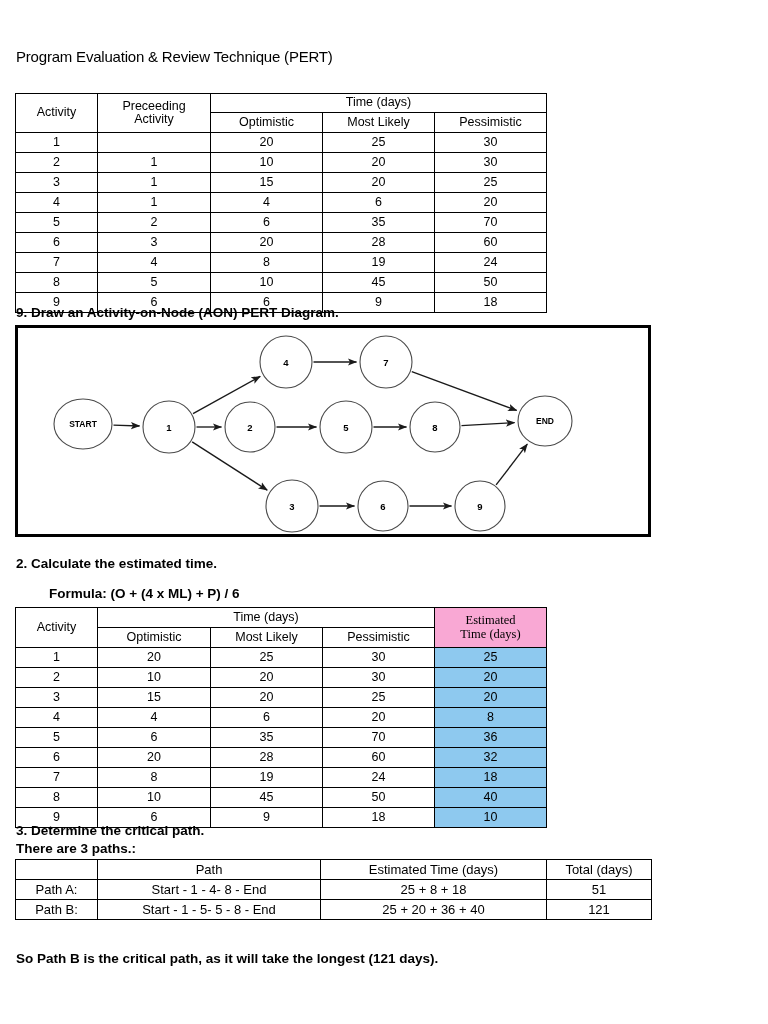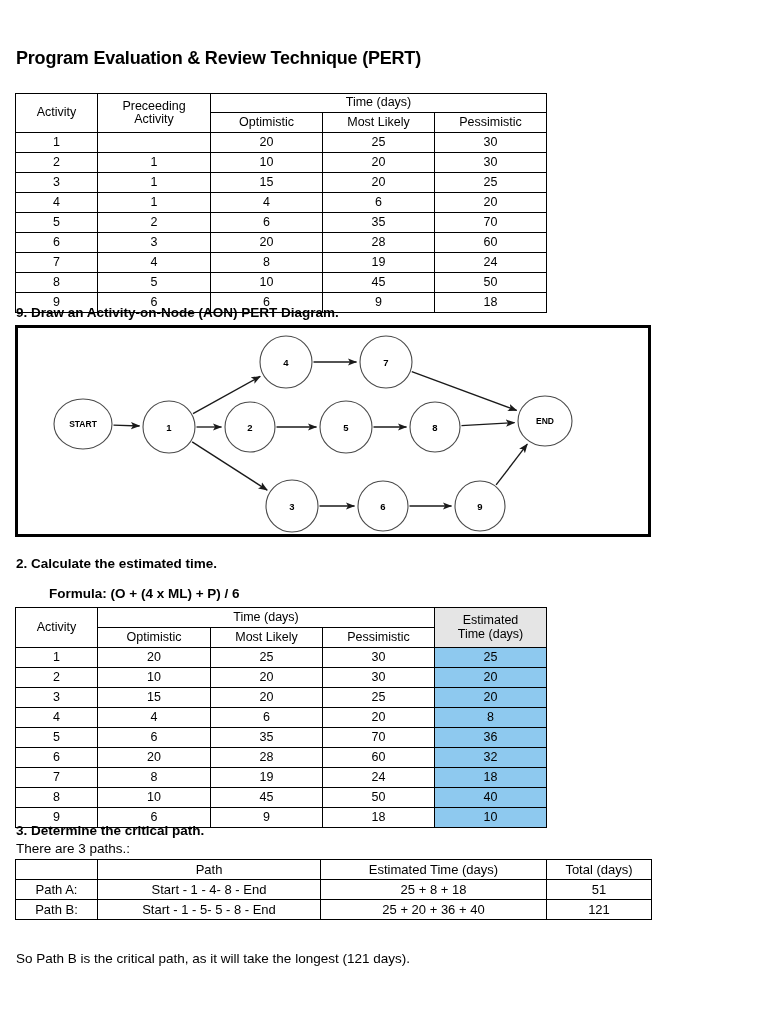--- a/index.html
+++ b/index.html
@@ -20,22 +20,22 @@
     left: 0; top: 0;
     width: 768px;
     height: 1024px;
   }
 
   
   .doc-title {
     position: absolute;
     left: 16px;
     top: 48px;
-    font-size: 18px;
-    font-weight: bold;
+    font-size: 15px;
+    font-weight: normal;
     letter-spacing: -0.2px;
     white-space: nowrap;
   }
 
   
   table.grid {
     position: absolute;
     border-collapse: collapse;
     table-layout: fixed;
     font-size: 12.5px;
@@ -60,33 +60,33 @@
   #table-one .hdr-tall { height: 18px; }
 
   
   #table-two {
     left: 15px;
     top: 607px;
     width: 531px;
   }
   #table-two td, #table-two th { height: 19px; }
   .est-cell { background: #8ec9ef; }
-  .est-head { background: #e5e5e5; font-weight: bold; }
+  .est-head { background: #f9a8d4; font-weight: bold; font-family: Liberation Serif, serif; }
 
   
   .section-head {
     position: absolute;
     font-size: 13.5px;
     font-weight: bold;
     white-space: nowrap;
   }
   .plain-line {
     position: absolute;
     font-size: 13.5px;
-    font-weight: normal;
+    font-weight: bold;
     white-space: nowrap;
   }
   #head-1 { left: 16px; top: 305px; }
   #head-2 { left: 16px; top: 556px; }
   #formula-2 { left: 16px; top: 586px; font-weight: bold; padding-left: 33px; }
   #head-3 { left: 16px; top: 823px; }
   #paths-note { left: 16px; top: 841px; }
   #conclusion { left: 16px; top: 951px; }
 
   

